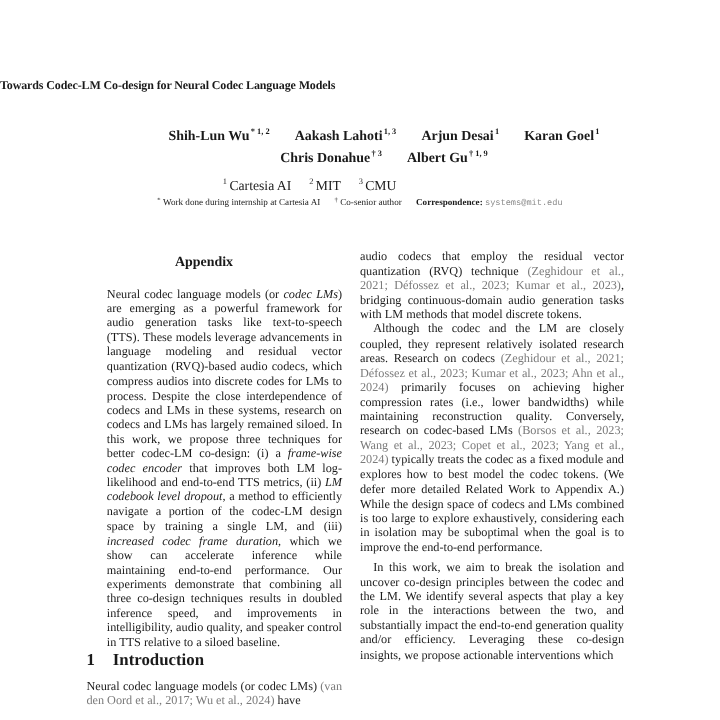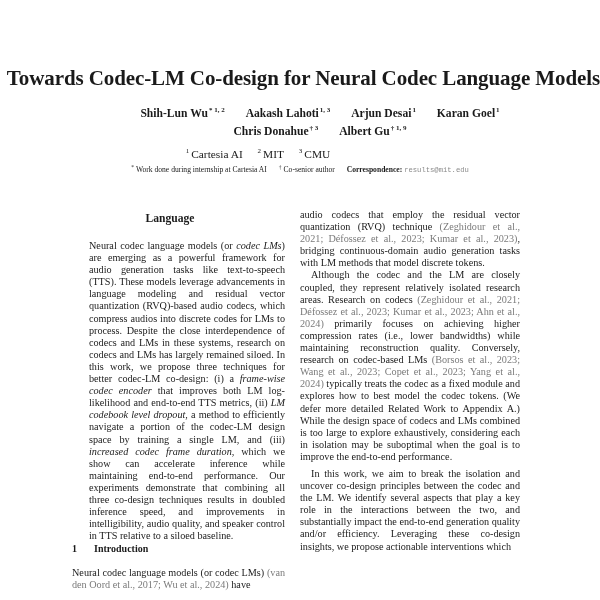--- a/index.html
+++ b/index.html
@@ -1,37 +1,37 @@
 <!DOCTYPE html>
 <html><head>
 <meta charset="utf-8">
 <style>
   html, body { margin:0; padding:0; background:#ffffff; }
   body { width:600px; height:600px; overflow:hidden; position:relative;
          font-family:"Liberation Serif","DejaVu Serif",serif; color:#1a1a1a; }
-  .title { position:absolute; top:66px; left:0; width:600px; text-align:right;
-           font-weight:bold; font-size:21px; letter-spacing:-0.1px; }
+  .title { position:absolute; top:66px; left:0; width:600px; text-align:left;
+           font-weight:bold; font-size:10px; letter-spacing:-0.1px; }
   .authors { position:absolute; top:103px; left:0; width:600px; text-align:center;
              font-weight:bold; font-size:11.6px; line-height:15px;padding-left:20px; }
   .authors .a { margin:0 9px; white-space:nowrap; }
   .authors sup { font-size:7px; font-weight:bold; vertical-align:5px; margin-left:1px; }
   .affils { position:absolute; top:147px; left:0; width:516px; text-align:center; font-size:11.4px; }
   .affils .af { margin:0 6px; }
   .affils sup { font-size:7px; vertical-align:5px; margin-right:2px; }
   .notes { position:absolute; top:164px; left:0; width:600px; text-align:center; font-size:7.6px; }
   .notes .n { margin:0 5px; }
   .notes sup { font-size:5.5px; vertical-align:3px; margin-right:2px; }
   .notes b { font-weight:bold; }
   .email { font-family:"Liberation Mono","DejaVu Sans Mono",monospace; color:#8a8a8a; font-size:7.2px; }
 
   .col { position:absolute; font-size:10.2px; line-height:12.1px; text-align:justify; }
   .abs-head { position:absolute; top:212px; left:55px; width:230px; text-align:center;
               font-weight:bold; font-size:11.6px; }
   .abstract { top:240px; left:89px; width:196px; }
-  .sec-head { position:absolute; top:543px; left:72px; font-weight:bold; font-size:10px; }
+  .sec-head { position:absolute; top:543px; left:72px; font-weight:bold; font-size:14px; }
   .sec-head .num { display:inline-block; width:22px; }
   .intro { top:567px; left:72px; width:213px; }
   .right { top:209px; left:300px; width:220px; }
   .cite { color:#7a7a7a; }
   p { margin:0; }
   .ind { text-indent:11px; }
   .gap { margin-top:5px; }
 </style>
 </head>
 <body>
@@ -50,24 +50,24 @@
 
 <div class="affils">
   <span class="af"><sup>1</sup><span>Cartesia AI</span></span>
   <span class="af"><sup>2</sup><span>MIT</span></span>
   <span class="af"><sup>3</sup><span>CMU</span></span>
 </div>
 
 <div class="notes">
   <span class="n"><sup>*</sup><span>Work done during internship at Cartesia AI</span></span>
   <span class="n"><sup>†</sup><span>Co-senior author</span></span>
-  <span class="n"><b>Correspondence:</b> <span class="email">results@mit.edu</span></span>
+  <span class="n"><b>Correspondence:</b> <span class="email">systems@mit.edu</span></span>
 </div>
 
-<div class="abs-head">Language</div>
+<div class="abs-head">Appendix</div>
 
 <div class="col abstract">
   <p><span>Neural codec language models (or </span><em>codec LMs</em><span>) are emerging as a powerful framework for audio generation tasks like text-to-speech (TTS). These models leverage advancements in language modeling and residual vector quantization (RVQ)-based audio codecs, which compress audios into discrete codes for LMs to process. Despite the close interdependence of codecs and LMs in these systems, research on codecs and LMs has largely remained siloed. In this work, we propose three techniques for better codec-LM co-design: (i) a </span><em>frame-wise codec encoder</em><span> that improves both LM log-likelihood and end-to-end TTS metrics, (ii) </span><em>LM codebook level dropout</em><span>, a method to efficiently navigate a portion of the codec-LM design space by training a single LM, and (iii) </span><em>increased codec frame duration</em><span>, which we show can accelerate inference while maintaining end-to-end performance. Our experiments demonstrate that combining all three co-design techniques results in doubled inference speed, and improvements in intelligibility, audio quality, and speaker control in TTS relative to a siloed baseline.</span></p>
 </div>
 
 <div class="sec-head">
   <span class="num">1</span><span>Introduction</span>
 </div>
 
 <div class="col intro">

